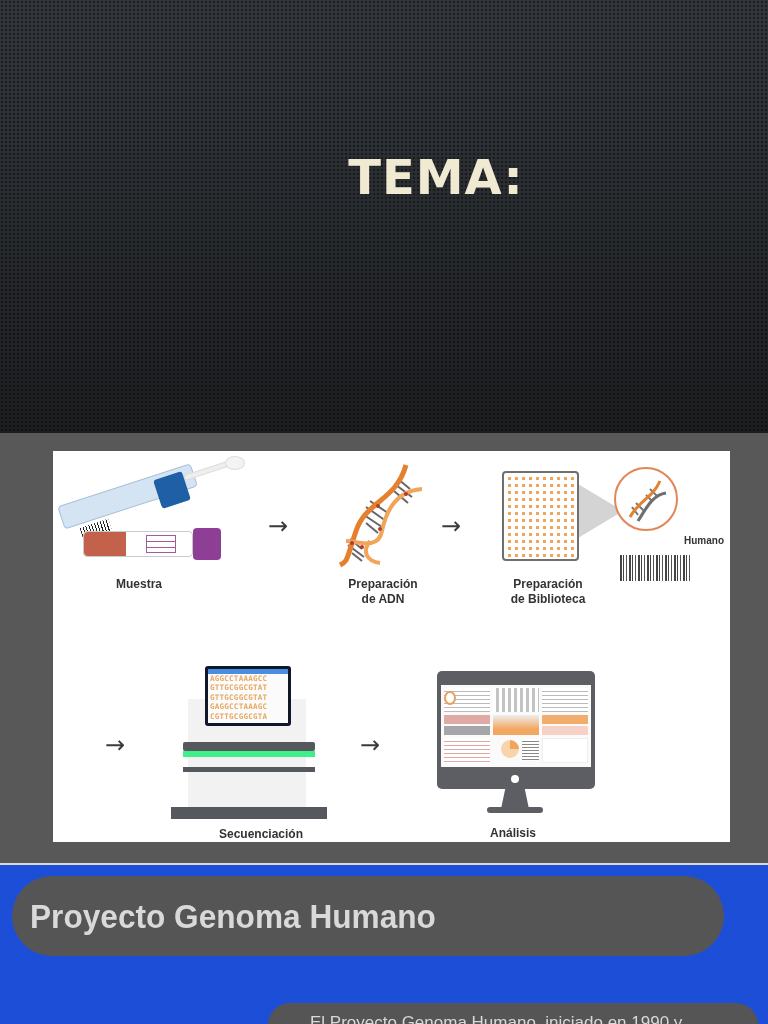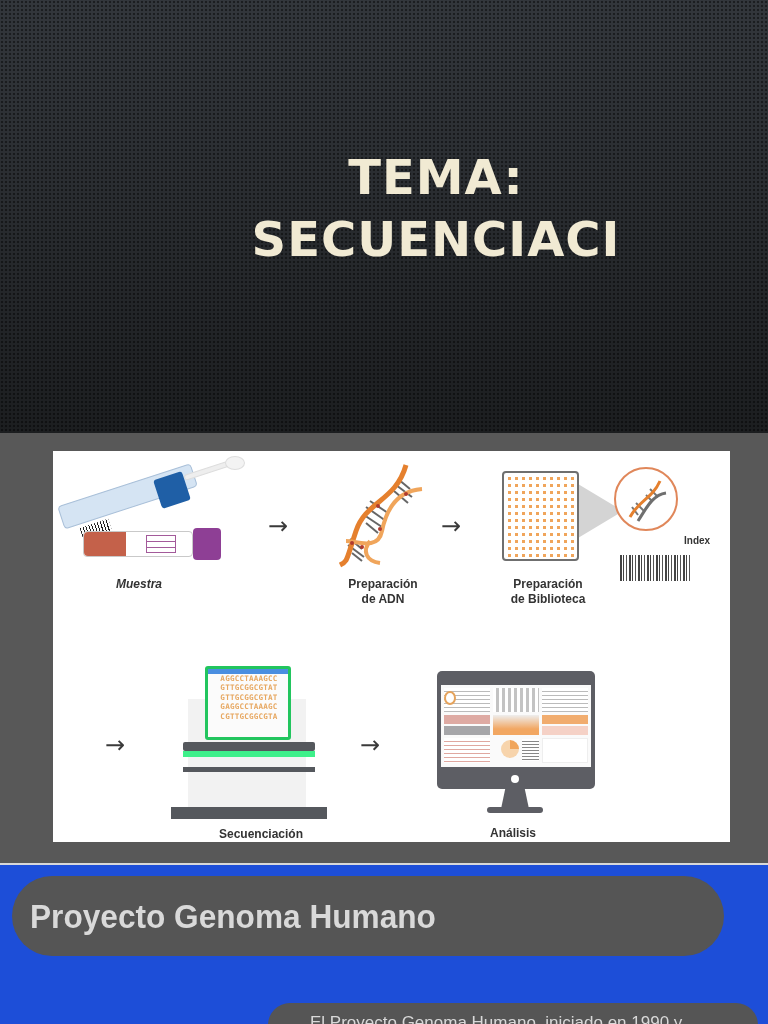--- a/index.html
+++ b/index.html
@@ -107,22 +107,22 @@
     font-weight: bold; font-size: 10px; color: #333;
   }
   .barcode-large {
     position: absolute; left: 567px; top: 104px; width: 70px; height: 26px;
     background: repeating-linear-gradient(90deg, #444 0 2px, #fff 2px 3px, #444 3px 4px, #fff 4px 6px, #555 6px 7px, #fff 7px 9px);
   }
 
   
   .seq-body { position: absolute; left: 135px; top: 248px; width: 118px; height: 110px; background: #f2f2f2; }
   .seq-screen {
-    position: absolute; left: 152px; top: 215px; width: 86px; height: 74px;
-    background: #fbfbfb; border: 3px solid #22c55e; border-radius: 3px; overflow: hidden; text-align: center;
+    position: absolute; left: 152px; top: 215px; width: 86px; height: 60px;
+    background: #fbfbfb; border: 3px solid #0f172a; border-radius: 3px; overflow: hidden;
   }
   .seq-screen-bar { height: 5px; background: #4a8ee0; }
   .seq-seq {
     font-family: "DejaVu Sans Mono", monospace; font-size: 7.6px; line-height: 9.4px;
     color: #e7a862; letter-spacing: 0.2px; padding-left: 2px; white-space: pre; font-weight: bold;
   }
   .seq-top-bar { position: absolute; left: 130px; top: 291px; width: 132px; height: 9px; background: #55585d; border-radius: 2px; }
   .seq-green { position: absolute; left: 130px; top: 300px; width: 132px; height: 6px; background: #3ef08a; }
   .seq-mid-bar { position: absolute; left: 130px; top: 316px; width: 132px; height: 5px; background: #55585d; }
   .seq-base { position: absolute; left: 118px; top: 356px; width: 156px; height: 12px; background: #55585d; }
@@ -156,40 +156,39 @@
     position: absolute; left: 310px; top: 148px; color: #d9d9d9;
     font-family: "Liberation Sans", sans-serif; font-size: 17px; line-height: 20px; white-space: nowrap;
   }
 </style>
 </head>
 <body>
 
 <section class="slide-title">
   <h1 class="title-text">
     <div>TEMA:</div>
-    <div>SECUENCIACI</div>
   </h1>
 </section>
 
 <section class="slide-diagram">
   <div class="diagram-panel">
 
     <div>
       <div class="tube-blue"></div>
       <div class="swab"></div>
       <div class="swab-tip"></div>
       <div class="tube-blue-cap"></div>
       <div class="barcode-small"></div>
       <div class="tube-red">
           <div class="tube-red-fill"></div>
           <div class="tube-red-label"></div>
         </div>
       <div class="tube-red-cap"></div>
     </div>
-    <div class="step-label" style="left:50px; top:126px; width:72px;font-style:italic;">Muestra</div>
+    <div class="step-label" style="left:50px; top:126px; width:72px;">Muestra</div>
 
     <span class="arrow" style="left:215px; top:63px;">→</span>
 
     <div class="dna-box">
       <svg width="90" height="108" viewBox="0 0 90 108">
         <g stroke="#666" stroke-width="2">
           <line x1="62" y1="18" x2="74" y2="28"></line>
             <line x1="60" y1="24" x2="76" y2="36"></line>
             <line x1="58" y1="30" x2="72" y2="42"></line>
           <line x1="34" y1="40" x2="52" y2="52"></line>
@@ -224,21 +223,21 @@
         <g stroke="#777" stroke-width="2">
           <line x1="16" y1="38" x2="22" y2="46"></line>
             <line x1="20" y1="34" x2="28" y2="42"></line>
           <line x1="30" y1="26" x2="36" y2="32"></line>
             <line x1="34" y1="20" x2="42" y2="28"></line>
         </g>
         <path d="M44 12 C 36 30, 24 30, 14 48" stroke="#e5802e" stroke-width="3" fill="none"></path>
         <path d="M50 24 C 36 26, 30 40, 22 52" stroke="#6f6f6f" stroke-width="3" fill="none"></path>
       </svg>
     </div>
-    <div class="index-label">Index</div>
+    <div class="index-label">Humano</div>
     <div class="barcode-large"></div>
     <div class="step-label" style="left:445px; top:126px; width:100px;">
       <div>Preparación</div>
       <div>de Biblioteca</div>
     </div>
 
     <span class="arrow" style="left:52px; top:282px;">→</span>
 
     <div>
       <div class="seq-body"></div>

